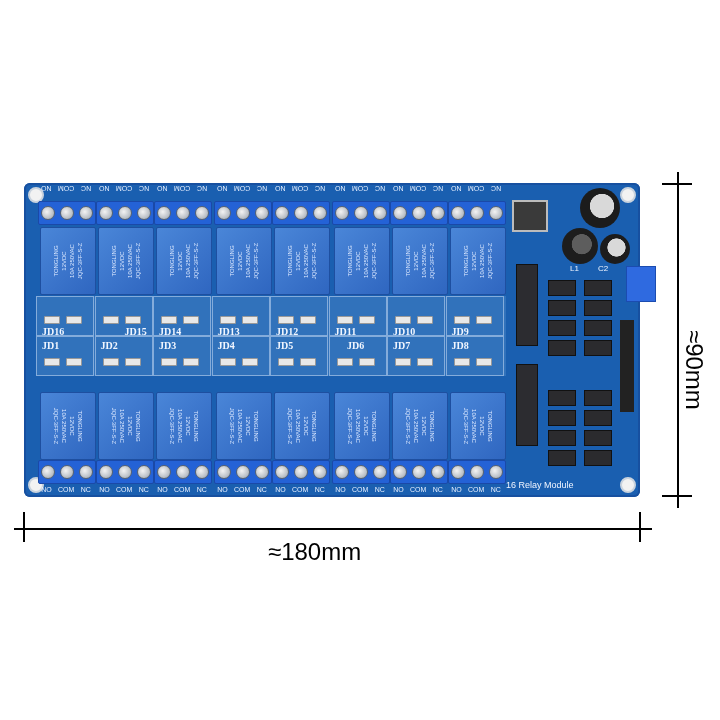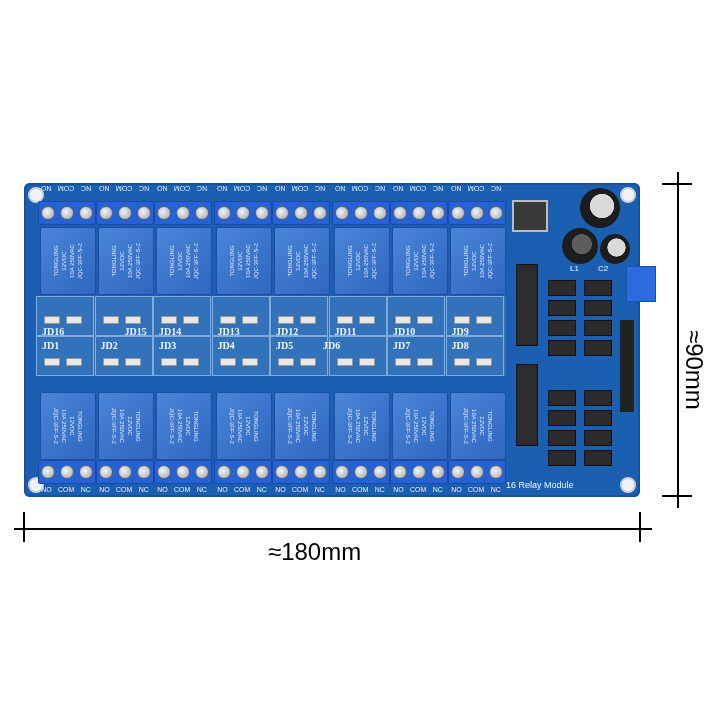--- a/index.html
+++ b/index.html
@@ -405,21 +405,21 @@
     <div class="smd" style="left:264px;top:20px;"></div>
     <span class="jd-label" style="left:240px;top:30px;">JD12</span>
     <span class="jd-label" style="left:240px;top:44px;">JD5</span>
     <div class="smd" style="left:242px;top:62px;"></div>
     <div class="smd" style="left:264px;top:62px;"></div>
     <div class="jd-cell" style="left:292.5px;top:0;"></div>
     <div class="jd-cell" style="left:292.5px;top:40px;"></div>
     <div class="smd" style="left:300.5px;top:20px;"></div>
     <div class="smd" style="left:322.5px;top:20px;"></div>
     <span class="jd-label" style="left:298.5px;top:30px;">JD11</span>
-    <span class="jd-label" style="left:287px;top:44px;">JD6</span>
+    <span class="jd-label" style="left:311px;top:44px;">JD6</span>
     <div class="smd" style="left:300.5px;top:62px;"></div>
     <div class="smd" style="left:322.5px;top:62px;"></div>
     <div class="jd-cell" style="left:351px;top:0;"></div>
     <div class="jd-cell" style="left:351px;top:40px;"></div>
     <div class="smd" style="left:359px;top:20px;"></div>
     <div class="smd" style="left:381px;top:20px;"></div>
     <span class="jd-label" style="left:357px;top:30px;">JD10</span>
     <span class="jd-label" style="left:357px;top:44px;">JD7</span>
     <div class="smd" style="left:359px;top:62px;"></div>
     <div class="smd" style="left:381px;top:62px;"></div>

